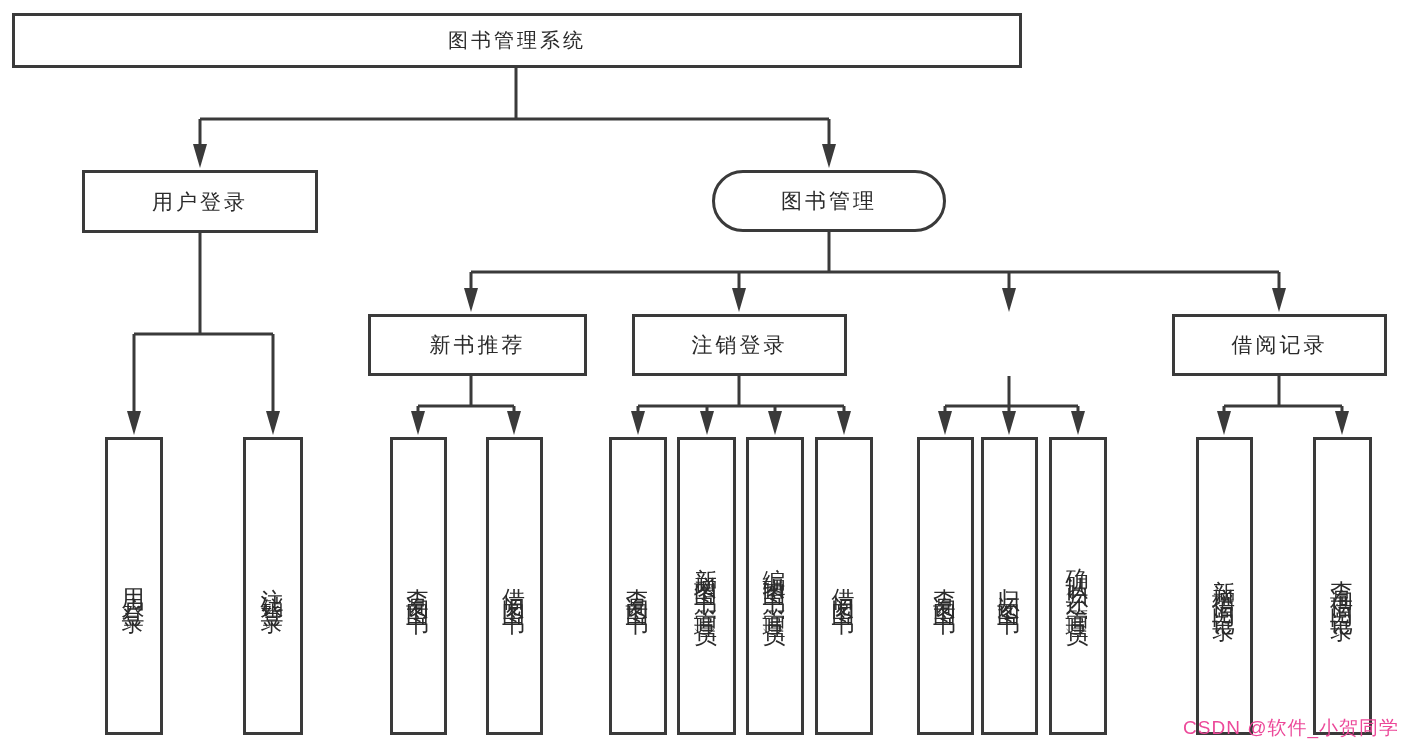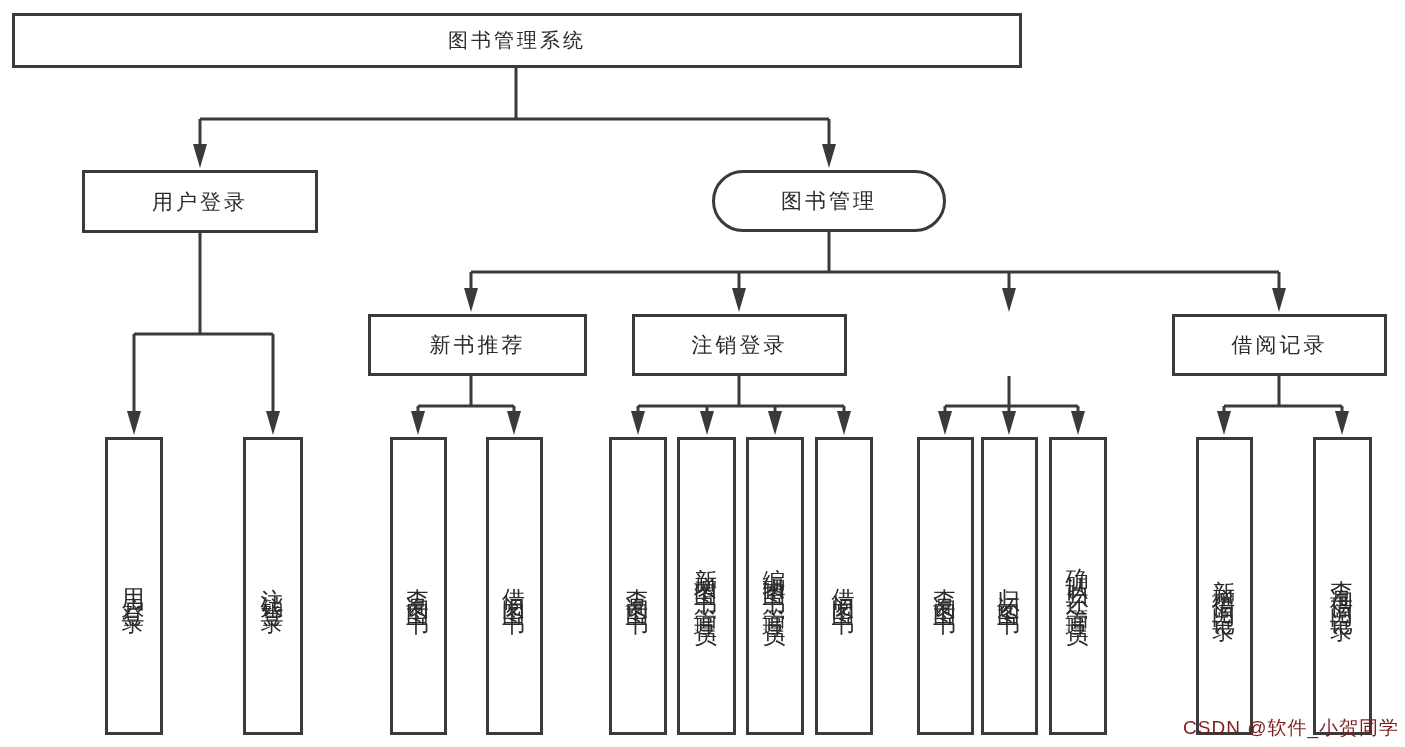--- a/index.html
+++ b/index.html
@@ -36,21 +36,21 @@
     text-orientation: mixed;
     font-size: 23px;
     letter-spacing: 8px;
   }
   .watermark {
     position: absolute;
     right: 6px;
     top: 715px;
     font-size: 19px;
     letter-spacing: 1px;
-    color: #7f1d1d;
+    color: #ec4899;
     z-index: 5;
   }
 </style>
 </head>
 <body>
 
 <div class="stage">
 
   <svg class="connectors" viewBox="0 0 1405 747" xmlns="http://www.w3.org/2000/svg">
     <g stroke="#3a3a3a" stroke-width="3" fill="none">

